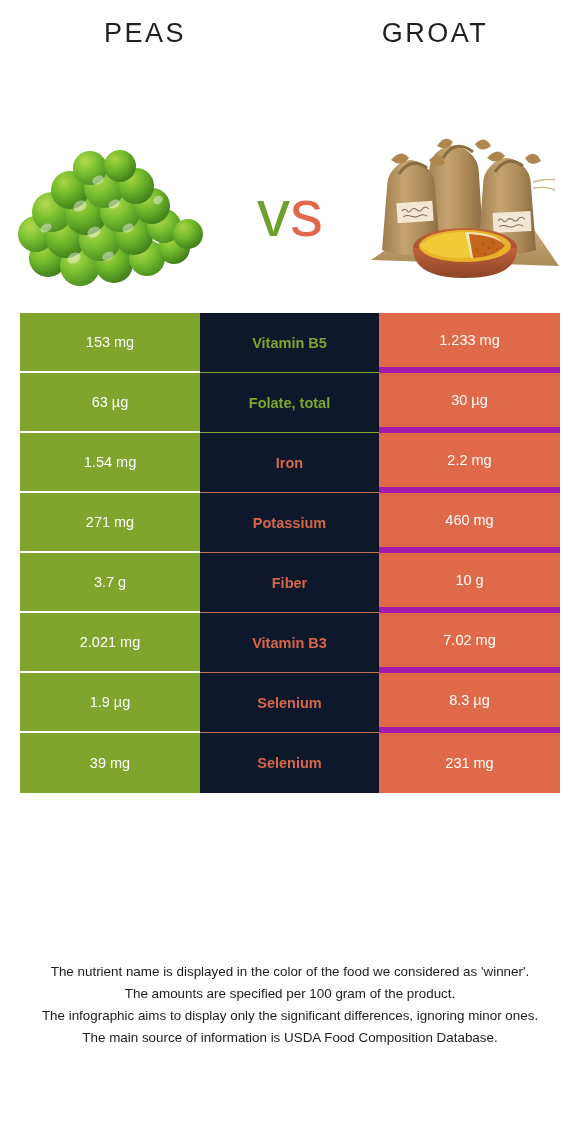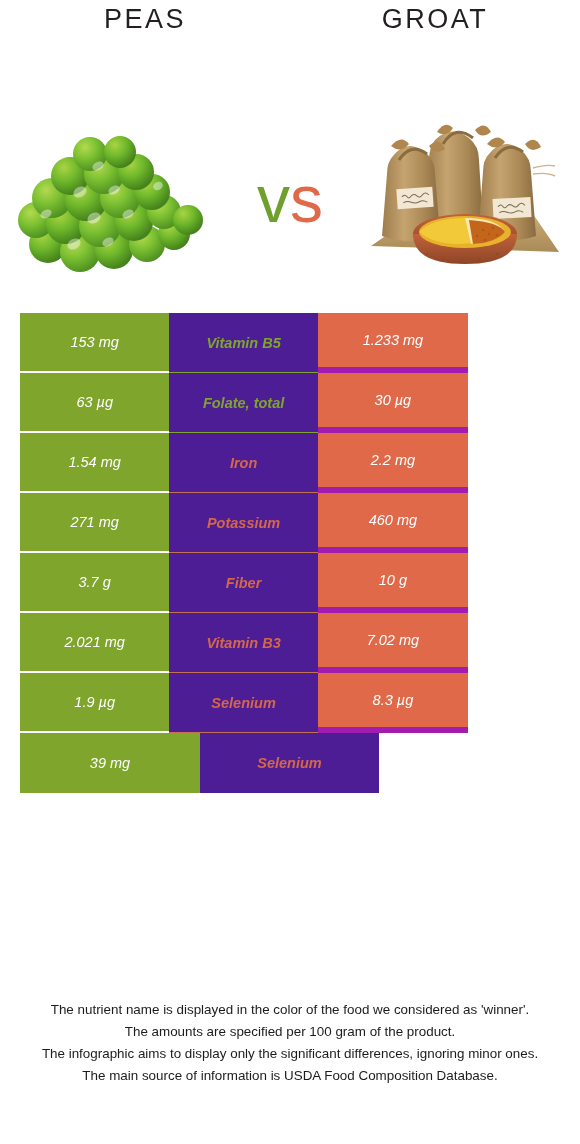--- a/index.html
+++ b/index.html
@@ -12,21 +12,21 @@
     background: #ffffff;
     font-family: "Liberation Sans", sans-serif;
     overflow: hidden;
     position: relative;
   }
 
   
   .header-row {
     display: flex;
     align-items: flex-start;
-    padding-top: 4px;
+    padding-top: 18px;
     height: 44px;
   }
   .header-cell {
     flex: 1;
     text-align: center;
   }
   .food-title {
     font-size: 27px;
     font-weight: 300;
     letter-spacing: 2.5px;
@@ -63,22 +63,21 @@
     font-family: "Liberation Sans", sans-serif;
   }
   .vs-v { color: #6fa02b; }
   .vs-s { color: #e0694a; }
 
   
   .table {
     position: absolute;
     left: 20px;
     top: 313px;
-    width: 448px;
-    font-style: italic;
+    width: 540px;
   }
   .trow {
     display: flex;
     height: 60px;
     box-sizing: border-box;
   }
   .cell {
     display: flex;
     align-items: center;
     justify-content: center;
@@ -87,21 +86,21 @@
   }
   .cell-left {
     width: 180px;
     background: #7fa52c;
     color: #ffffff;
     font-size: 14.5px;
     border-bottom: 2px solid #ffffff;
   }
   .cell-mid {
     width: 179px;
-    background: #4c1d95;
+    background: #0f172a;
     font-size: 14.5px;
     font-weight: bold;
     text-align: right;
   }
   .cell-right {
     width: 181px;
     background: #e0694a;
     color: #ffffff;
     font-size: 14.5px;
     border-bottom: 6px solid #a21caf;
@@ -109,21 +108,21 @@
   .trow:last-child .cell-left,
   .trow:last-child .cell-right { border-bottom: none; }
   .trow.win-left  .cell-mid { color: #7fa52c; border-bottom: 1px solid #7fa52c; }
   .trow.win-right .cell-mid { color: #d4674a; border-bottom: 1px solid #c4714f; }
   .trow:last-child .cell-mid { border-bottom: none; }
 
   
   .footer {
     position: absolute;
     left: 0; right: 0;
-    top: 999px;
+    top: 961px;
     text-align: center;
     color: #1c1c1c;
     font-size: 13.4px;
     line-height: 22px;
     padding: 0 24px;
     box-sizing: border-box;
   }
   .footer p { margin: 0; }
 </style>
 </head>
@@ -309,20 +308,21 @@
       <div class="cell cell-right">7.02 mg</div>
     </div>
     <div class="trow win-right">
       <div class="cell cell-left">1.9 µg</div>
       <div class="cell cell-mid">Selenium</div>
       <div class="cell cell-right">8.3 µg</div>
     </div>
     <div class="trow win-right">
       <div class="cell cell-left">39 mg</div>
       <div class="cell cell-mid">Selenium</div>
+      <div class="cell cell-right">231 mg</div>
     </div>
   </div>
 
 <div class="footer" id="footer-root">
     <p>The nutrient name is displayed in the color of the food we considered as 'winner'.</p>
     <p>The amounts are specified per 100 gram of the product.</p>
     <p>The infographic aims to display only the significant differences, ignoring minor ones.</p>
     <p>The main source of information is USDA Food Composition Database.</p>
   </div>
 

